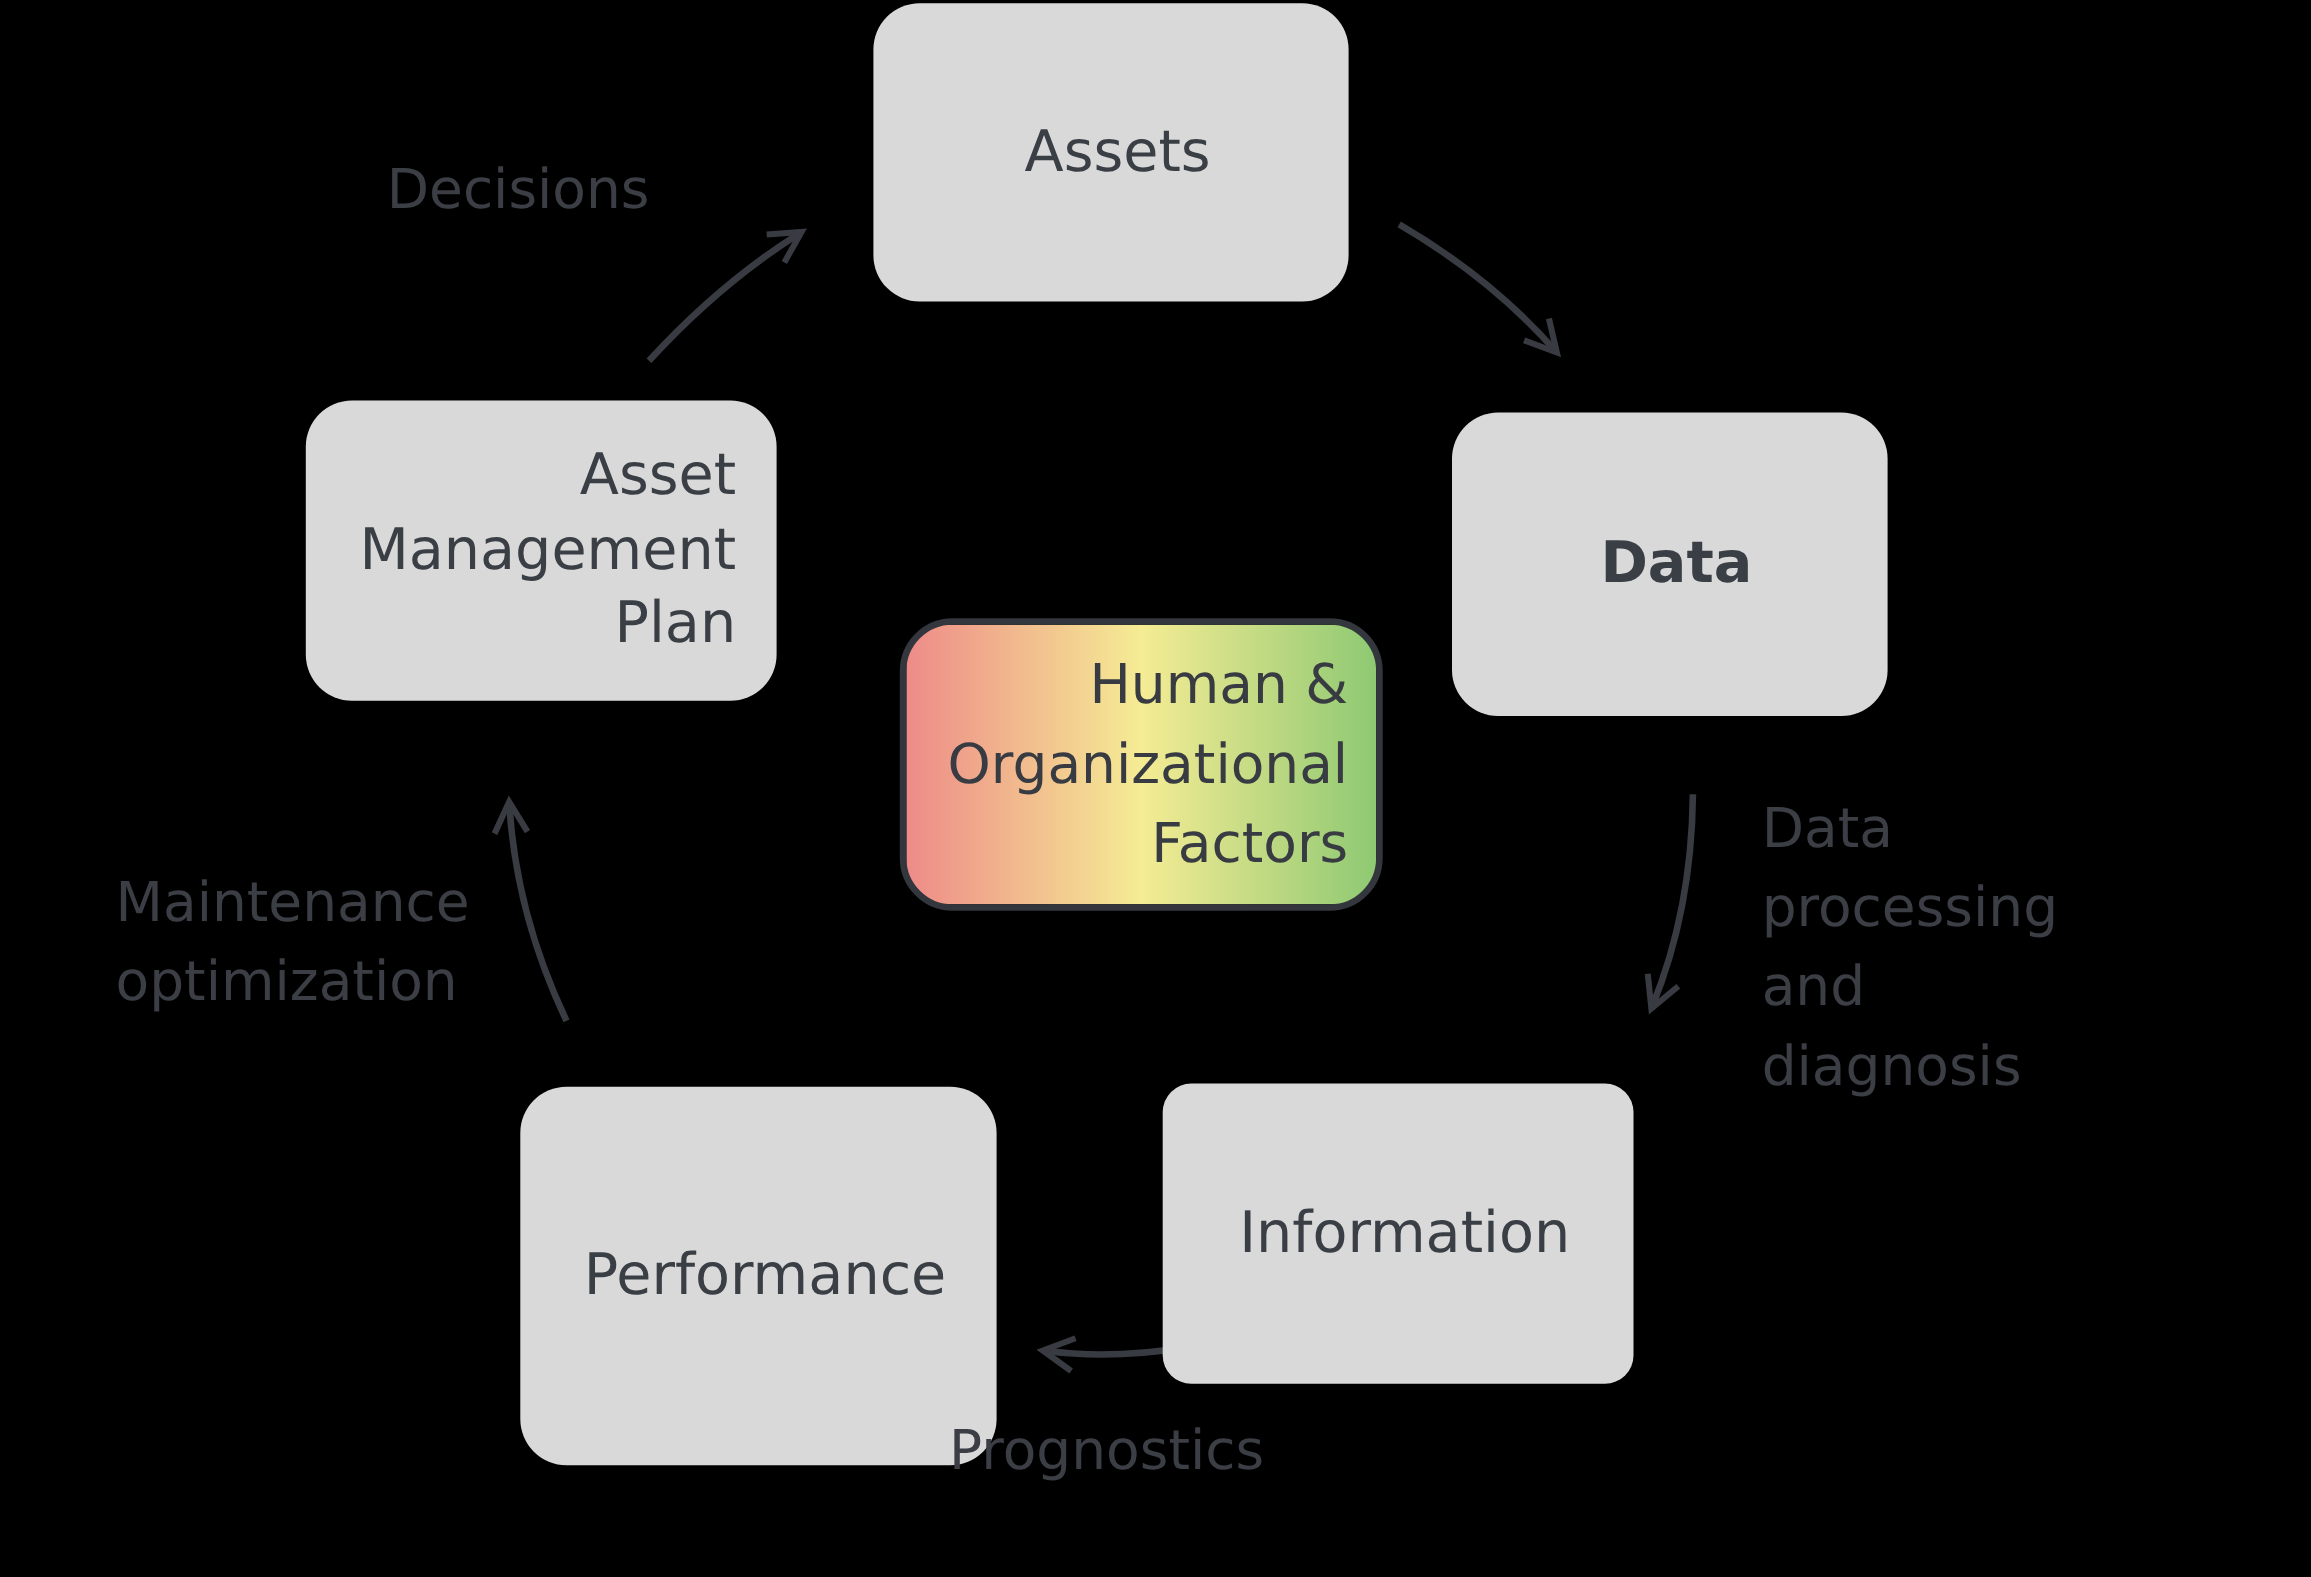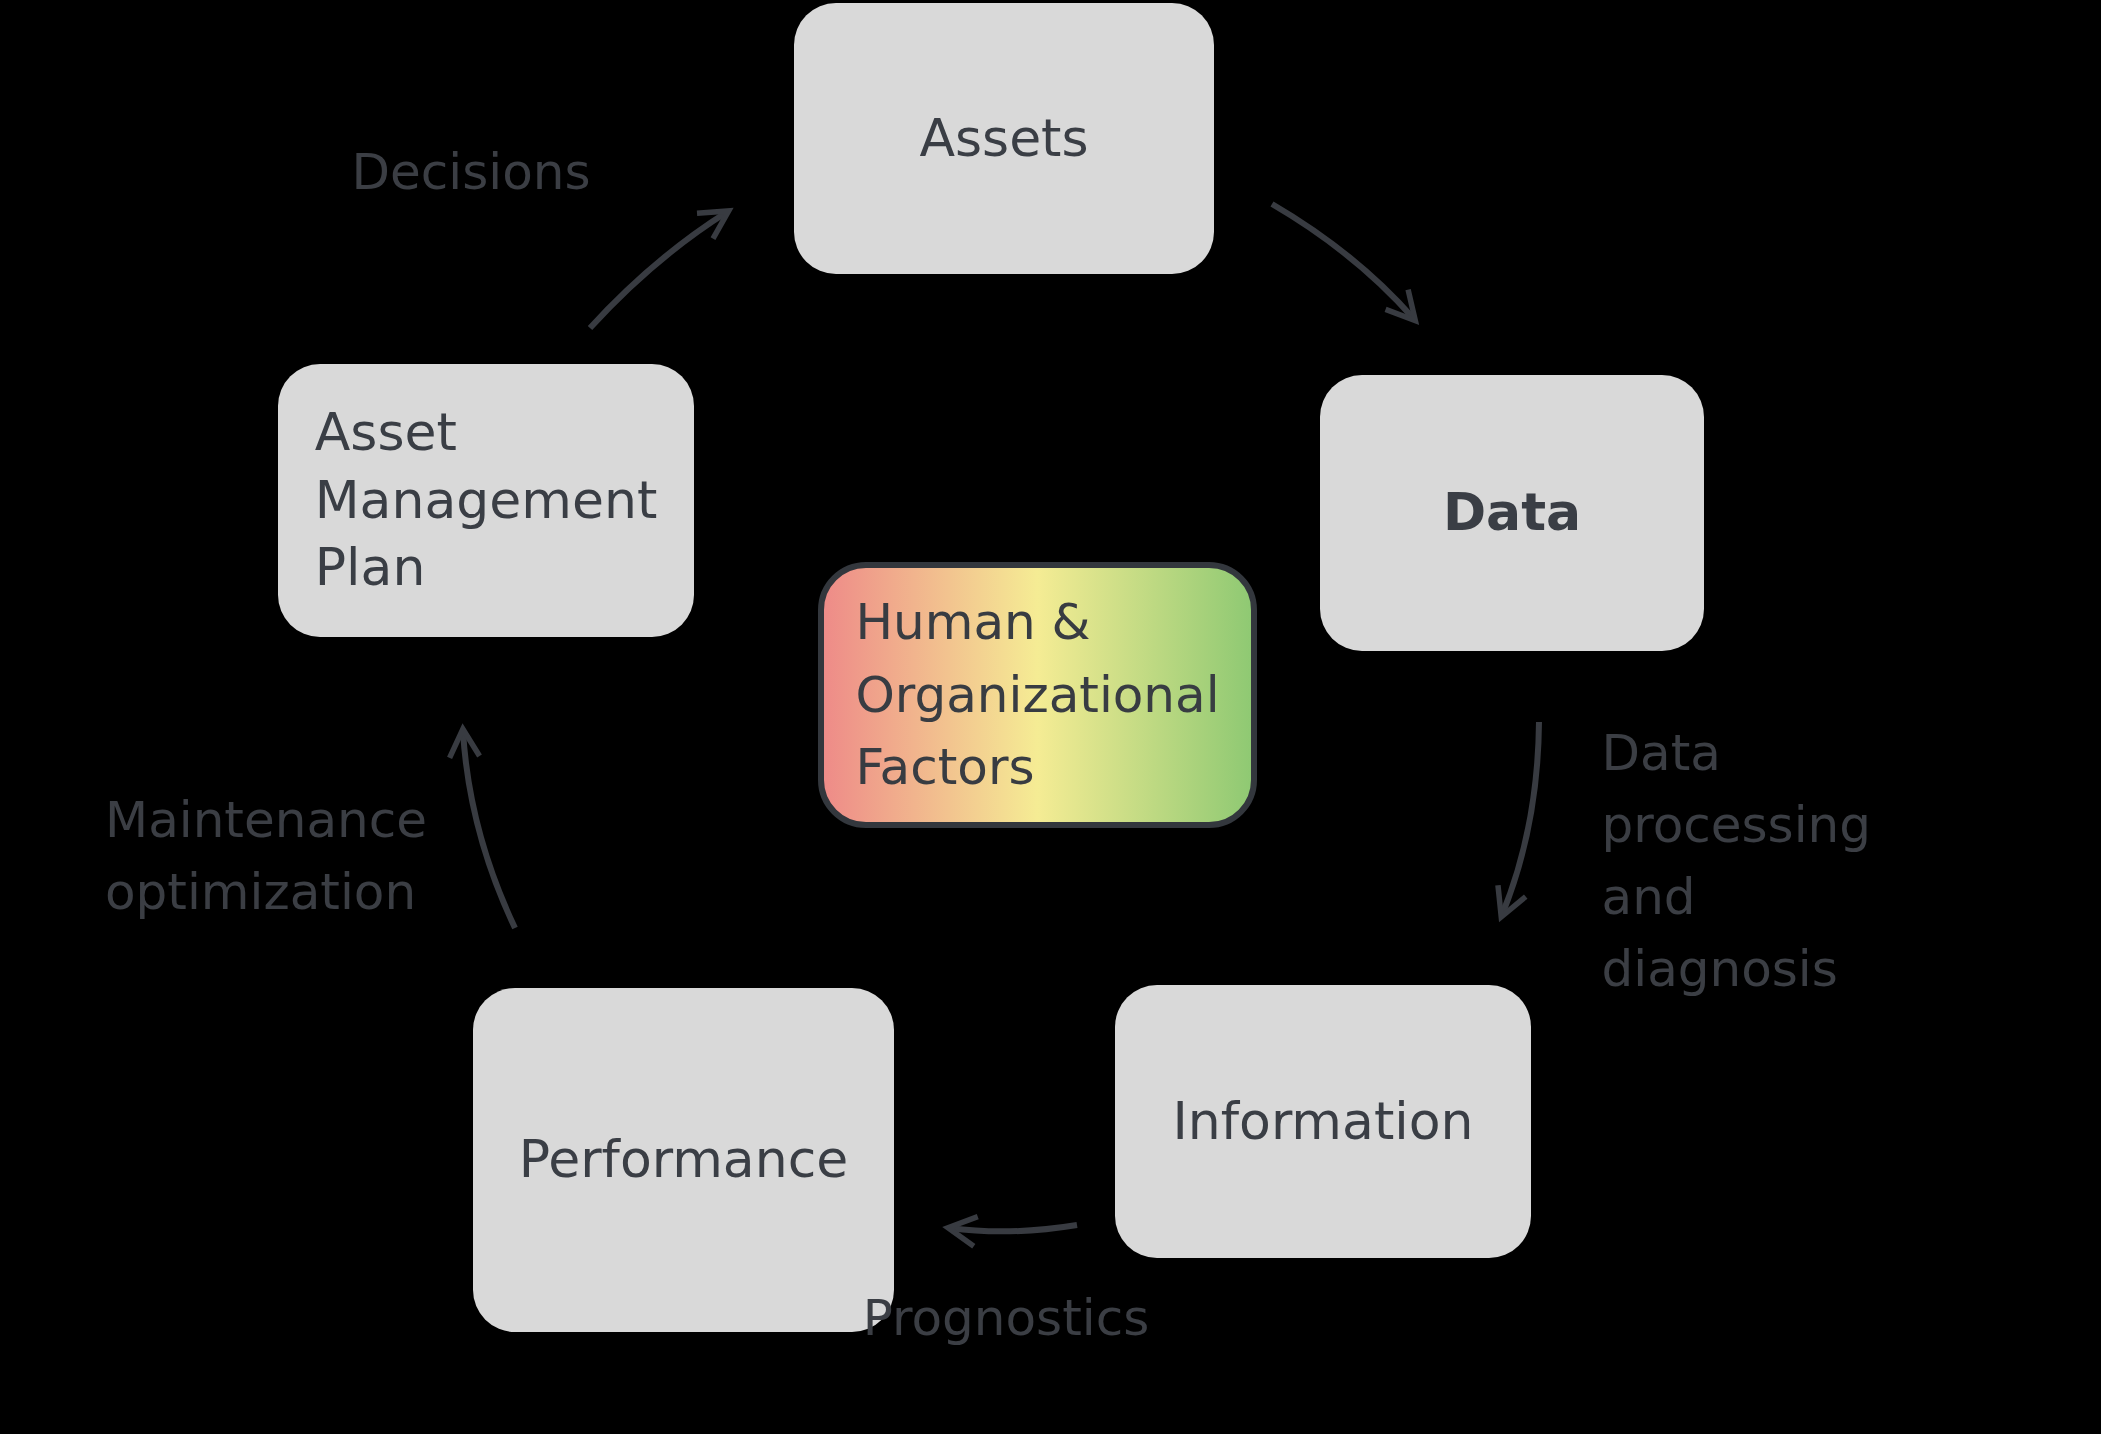--- a/index.html
+++ b/index.html
@@ -26,29 +26,30 @@
     stroke: var(--arrow, #383b41);
     stroke-width: 6;
   }
   .node {
     position: absolute;
     background: var(--node_fill, #d9d9d9);
     border-radius: 42px;
     display: flex;
     align-items: center;
     justify-content: center;
-    text-align: left;
+    text-align: right;
     color: var(--node_text, #3a3e45);
     font-size: 52px;
     line-height: 1.3;
     white-space: pre-line;
+    padding-left: 12px;
   }
   .node-assets      { left: 794px; top: 3px;    width: 420px; height: 271px; }
   .node-data        { left: 1320px; top: 375px; width: 384px; height: 276px; font-weight: bold; }
-  .node-information { left: 1115px; top: 985px; width: 416px; height: 273px; }
+  .node-information { left: 1057px; top: 985px; width: 416px; height: 273px; border-radius: 26px; }
   .node-performance { left: 473px;  top: 988px; width: 421px; height: 344px; }
   .node-amp         { left: 278px;  top: 364px; width: 416px; height: 273px; }
   .node-performance .line2 { color: var(--indicator_text, #121418); display: block; }
   .node-performance .line1 { display: block; }
   .node-center {
     left: 790px; top: 562px; width: 439px; height: 266px;
     box-sizing: border-box;
     background: linear-gradient(90deg,
       var(--center_grad_0, #ee8b88) 0%,
       var(--center_grad_1, #f5ec94) 50%,

